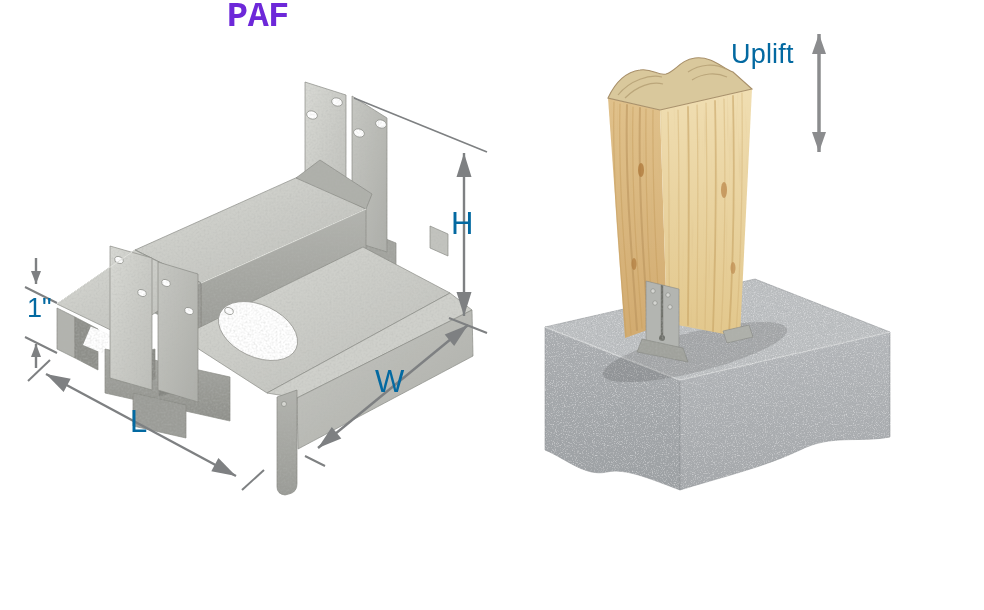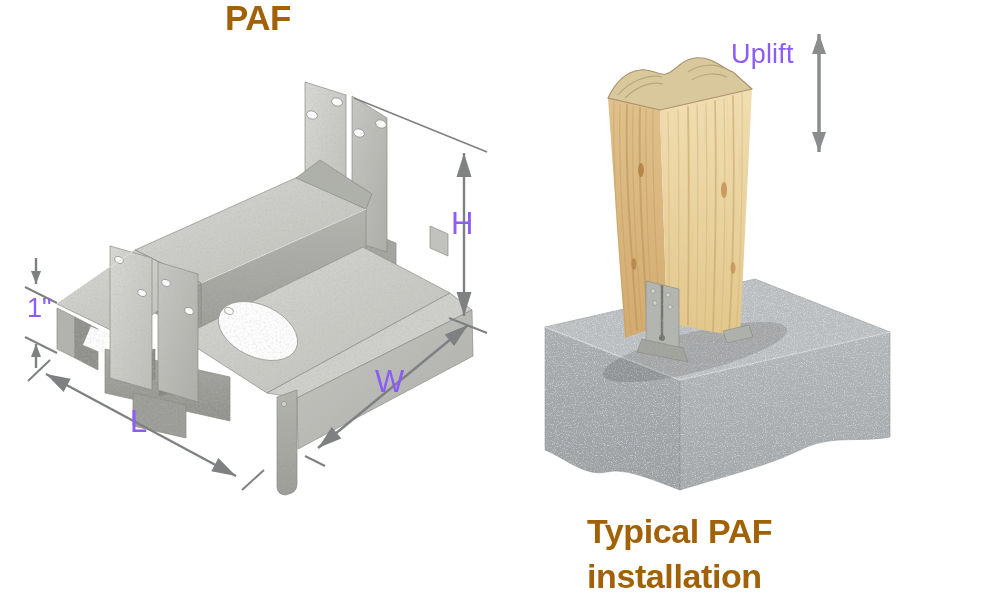--- a/index.html
+++ b/index.html
@@ -2,26 +2,26 @@
 <html><head>
 <meta charset="utf-8">
 <style>
   html,body{margin:0;padding:0;background:#ffffff;}
   .canvas{
     position:relative;width:984px;height:610px;background:#ffffff;
     overflow:hidden;font-family:"Liberation Sans",sans-serif;
   }
   .canvas svg{position:absolute;left:0;top:0;}
   .lbl{
-    position:absolute;color:#8b5cf6;white-space:nowrap;
+    position:absolute;color:#0369a1;white-space:nowrap;
     font-family:"Liberation Sans",sans-serif;line-height:1;
   }
   .dim{font-size:31px;font-weight:normal;}
   .load{font-size:27px;font-weight:normal;letter-spacing:.2px;}
-  .caption{color:#a16207;font-weight:bold;letter-spacing:-.4px;}
+  .caption{color:#6d28d9;font-weight:bold;letter-spacing:-.4px;font-family:Liberation Mono, monospace;}
   .caption-paf{left:0;top:540;width:516px;text-align:center;font-size:35px;}
   .caption-install{left:587px;top:509px;font-size:34px;line-height:45px;}
   .caption-install span{display:block;}
 </style>
 </head>
 <body>
 
 <div class="canvas">
 
 <svg width="984" height="610" viewBox="0 0 984 610">
@@ -228,18 +228,14 @@
 
   <div class="lbl dim" style="left:27px;top:295px;font-size:27px;">1"</div>
   <div class="lbl dim" style="left:130px;top:406px;">L</div>
   <div class="lbl dim" style="left:375px;top:366px;">W</div>
   <div class="lbl dim" style="left:451px;top:208px;">H</div>
 
   <div class="lbl load" style="left:731px;top:41px;">Uplift</div>
 
   <div class="lbl caption caption-paf">PAF</div>
 
-  <div class="lbl caption caption-install">
-    <span>Typical PAF</span>
-    <span>installation</span>
-  </div>
 
 </div>
 
 </body></html>

